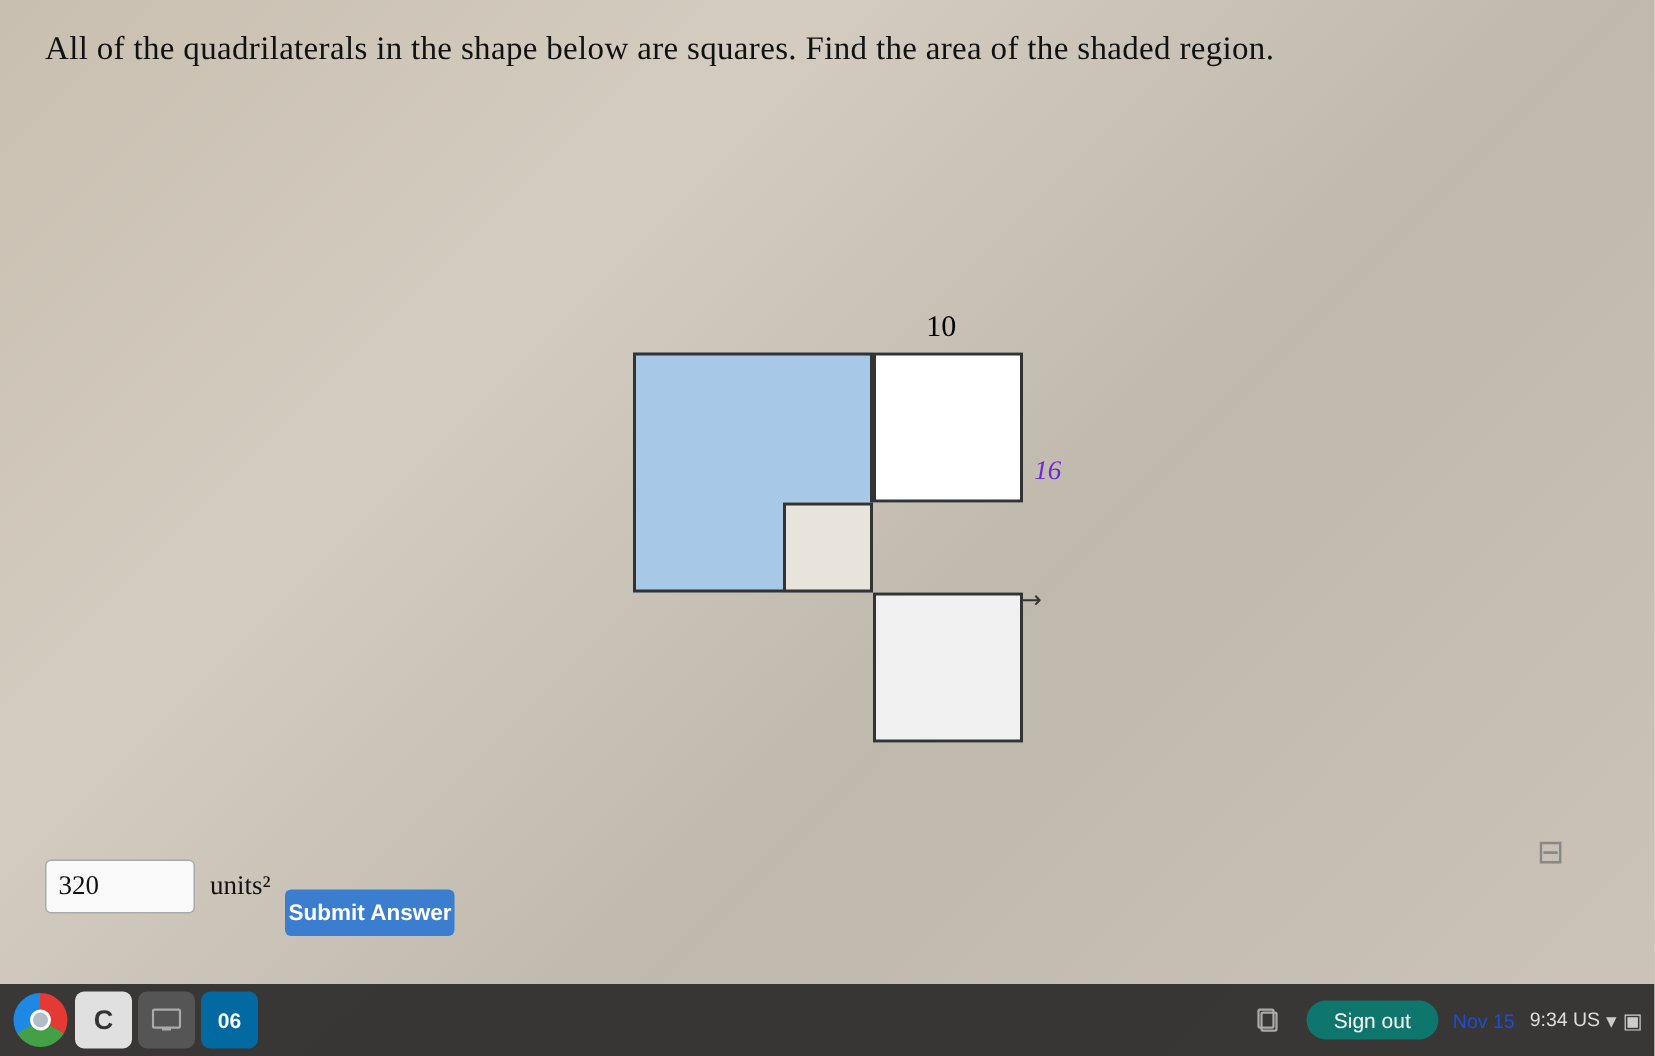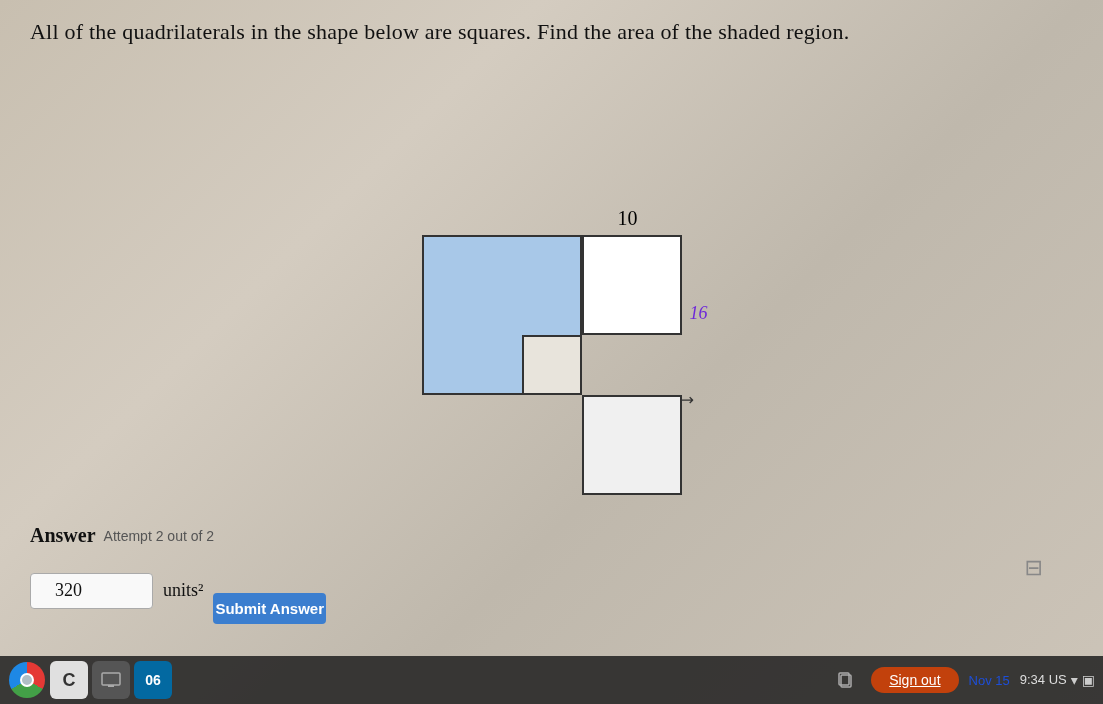--- a/index.html
+++ b/index.html
@@ -158,26 +158,26 @@
       font-family: Arial, sans-serif;
     }
 
     .answer-input-row {
       display: flex;
       align-items: center;
       gap: 10px;
     }
 
     .answer-input {
-      width: 123px;
+      width: 100px;
       height: 36px;
       border: 1.5px solid #aaa;
       border-radius: 4px;
       font-size: 18px;
-      padding: 2px 24px;
+      padding: 2px 8px;
       background: #f9f9f9;
       color: #111;
       font-family: 'Times New Roman', serif;
     }
 
     .units-label {
       font-size: 18px;
       color: #111;
       font-family: Liberation Serif, serif;
     }
@@ -255,30 +255,29 @@
       font-size: 18px;
       cursor: pointer;
       display: flex;
       align-items: center;
       justify-content: center;
       width: 30px;
       height: 30px;
     }
 
     .sign-out-btn {
-      background: #c2410c;
+      background: #0f766e;
       color: #fff;
       border: none;
       border-radius: 20px;
       padding: 5px 18px;
       font-size: 14px;
       font-family: Arial, sans-serif;
       cursor: pointer;
       font-weight: 500;
-      text-decoration: underline;
     }
 
     .taskbar-date {
       color: #1d4ed8;
       font-size: 13px;
       font-family: Arial, sans-serif;
     }
 
     .taskbar-time-region {
       color: #ddd;
@@ -355,24 +354,20 @@
       <div class="tick-arrow">↗</div>
 
     </div>
   </div>
 
   <div class="calc-icon">⊟</div>
 
 </div>
 
 <div class="answer-section">
-  <div class="answer-label-row">
-    <span class="answer-label">Answer</span>
-    <span class="attempt-text">Attempt 2 out of 2</span>
-  </div>
   <div class="answer-input-row">
     <input class="answer-input" type="text" value="320" style="">
     <span class="units-label">units²</span>
     <button class="submit-btn">Submit Answer</button>
   </div>
 </div>
 
 <div class="taskbar">
 
   <div class="taskbar-icon chrome">

